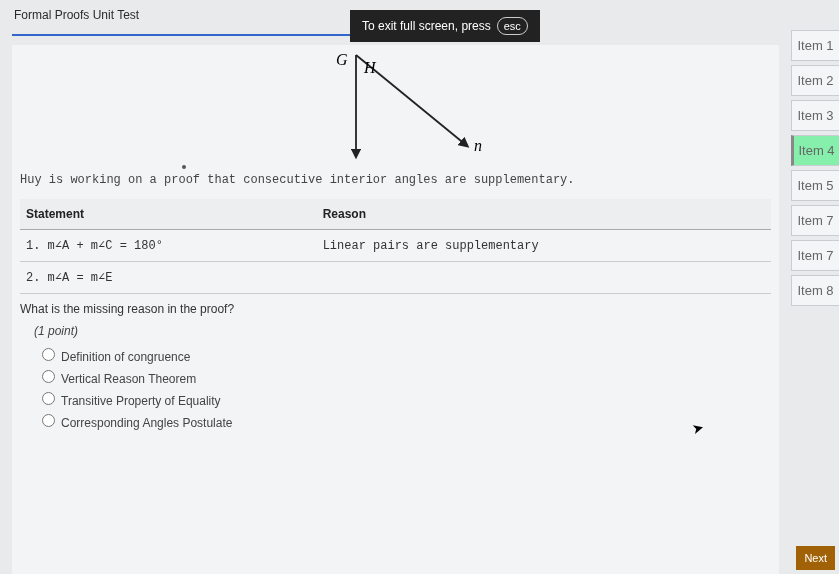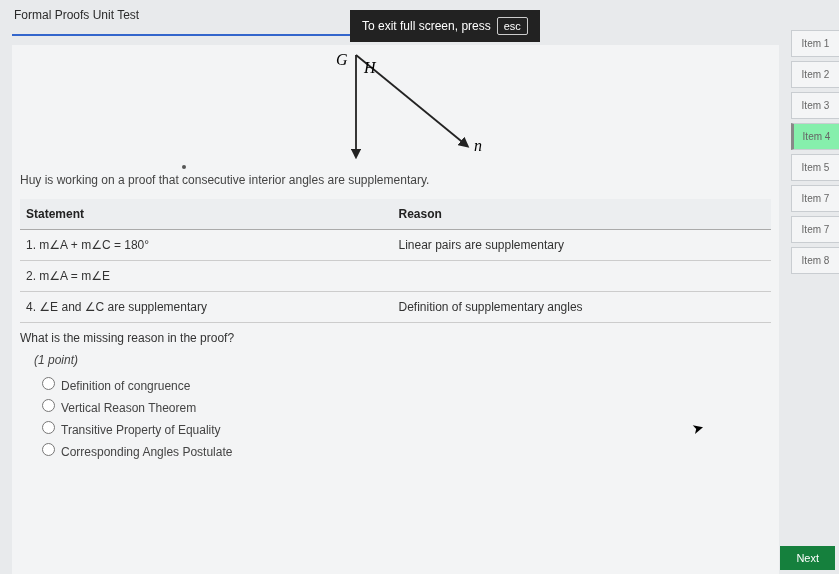--- a/index.html
+++ b/index.html
@@ -34,21 +34,21 @@
     padding: 7px 12px;
     font-size: 12px;
     display: flex;
     align-items: center;
     gap: 6px;
   }
   .esc-key {
     border: 1px solid #ccc;
     padding: 2px 6px;
     font-size: 11px;
-    border-radius: 2px;
+    border-radius: 9px;
   }
   .content {
     position: absolute;
     top: 45px; left: 12px; right: 60px; bottom: 0;
     background: #f3f4f5;
     padding: 0 8px 8px 8px;
     overflow: hidden;
   }
   .diagram-wrap {
     width: 100%;
@@ -56,76 +56,78 @@
     display:flex;
     justify-content:center;
     align-items:flex-start;
   }
   svg.diagram { display:block; }
   .dot { position:absolute; top:120px; left:170px; width:4px;height:4px;background:#555;border-radius:50%; }
   .body-text {
     font-size: 12px;
     color: #444;
     margin: 8px 0 12px 0;
+    font-family: Liberation Mono, monospace;
   }
   table.stmt {
     width: 100%;
     border-collapse: collapse;
     font-size: 12px;
   }
   table.stmt th {
     text-align: left;
     font-weight: bold;
     padding: 8px 6px;
     border-bottom: 1px solid #aaa;
     background: #eceef0;
     color:#222;
   }
   table.stmt td {
     padding: 8px 6px;
     border-bottom: 1px solid #ccc;
     color: #333;
     vertical-align: middle;
+    font-family: Liberation Mono, monospace;
   }
   .ang { font-style: normal; }
   .question-block { margin-top: 8px; font-size: 12px; color:#333; }
   .pts { font-style: italic; margin: 8px 0 10px 14px; color:#444;}
   .options { margin-left: 22px; }
   .options label { display:block; margin: 6px 0; font-size: 12px; color:#444;}
   .options input { margin-right: 6px; }
 
   .item-nav {
     position: absolute;
     top: 30px; right: 0;
     width: 48px;
     display:flex;
     flex-direction:column;
     gap:4px;
   }
   .item-btn {
     background: #f4f5f6;
     border: 1px solid #c9cdd1;
-    font-size: 10px;
+    font-size: 13px;
     color: #666;
     text-align:center;
     padding: 7px 2px;
     cursor:pointer;
     border-right:none;
   }
   .item-btn.active {
     background: #86efac;
     border-left: 3px solid #888;
   }
   .next-btn {
     position:absolute;
     bottom:4px; right:4px;
-    background:#15803d;
+    background:#a16207;
     color:#fff;
     font-size:11px;
-    padding:6px 16px;
+    padding:6px 8px;
     border:none;
     cursor:pointer;
   }
   .cursor-img {
     position:absolute;
     top: 420px; left: 692px;
     font-size: 14px;
     transform: rotate(-15deg);
     color:#000;
   }
@@ -170,24 +172,20 @@
     </thead>
     <tbody>
       <tr>
         <td><span>1.</span> <span class="ang">m∠A + m∠C = 180°</span></td>
         <td>Linear pairs are supplementary</td>
       </tr>
       <tr>
         <td><span>2.</span> <span class="ang">m∠A = m∠E</span></td>
         <td></td>
       </tr>
-      <tr>
-        <td><span>4.</span> <span class="ang">∠E and ∠C are supplementary</span></td>
-        <td>Definition of supplementary angles</td>
-      </tr>
     </tbody>
   </table>
 
   <div class="question-block">
     <div>What is the missing reason in the proof?</div>
     <div class="pts">(1 point)</div>
     <div class="options">
       <label><input type="radio" name="q" style=""><span>Definition of congruence</span></label>
       <label><input type="radio" name="q" style=""><span>Vertical Reason Theorem</span></label>
       <label><input type="radio" name="q" style=""><span>Transitive Property of Equality</span></label>

